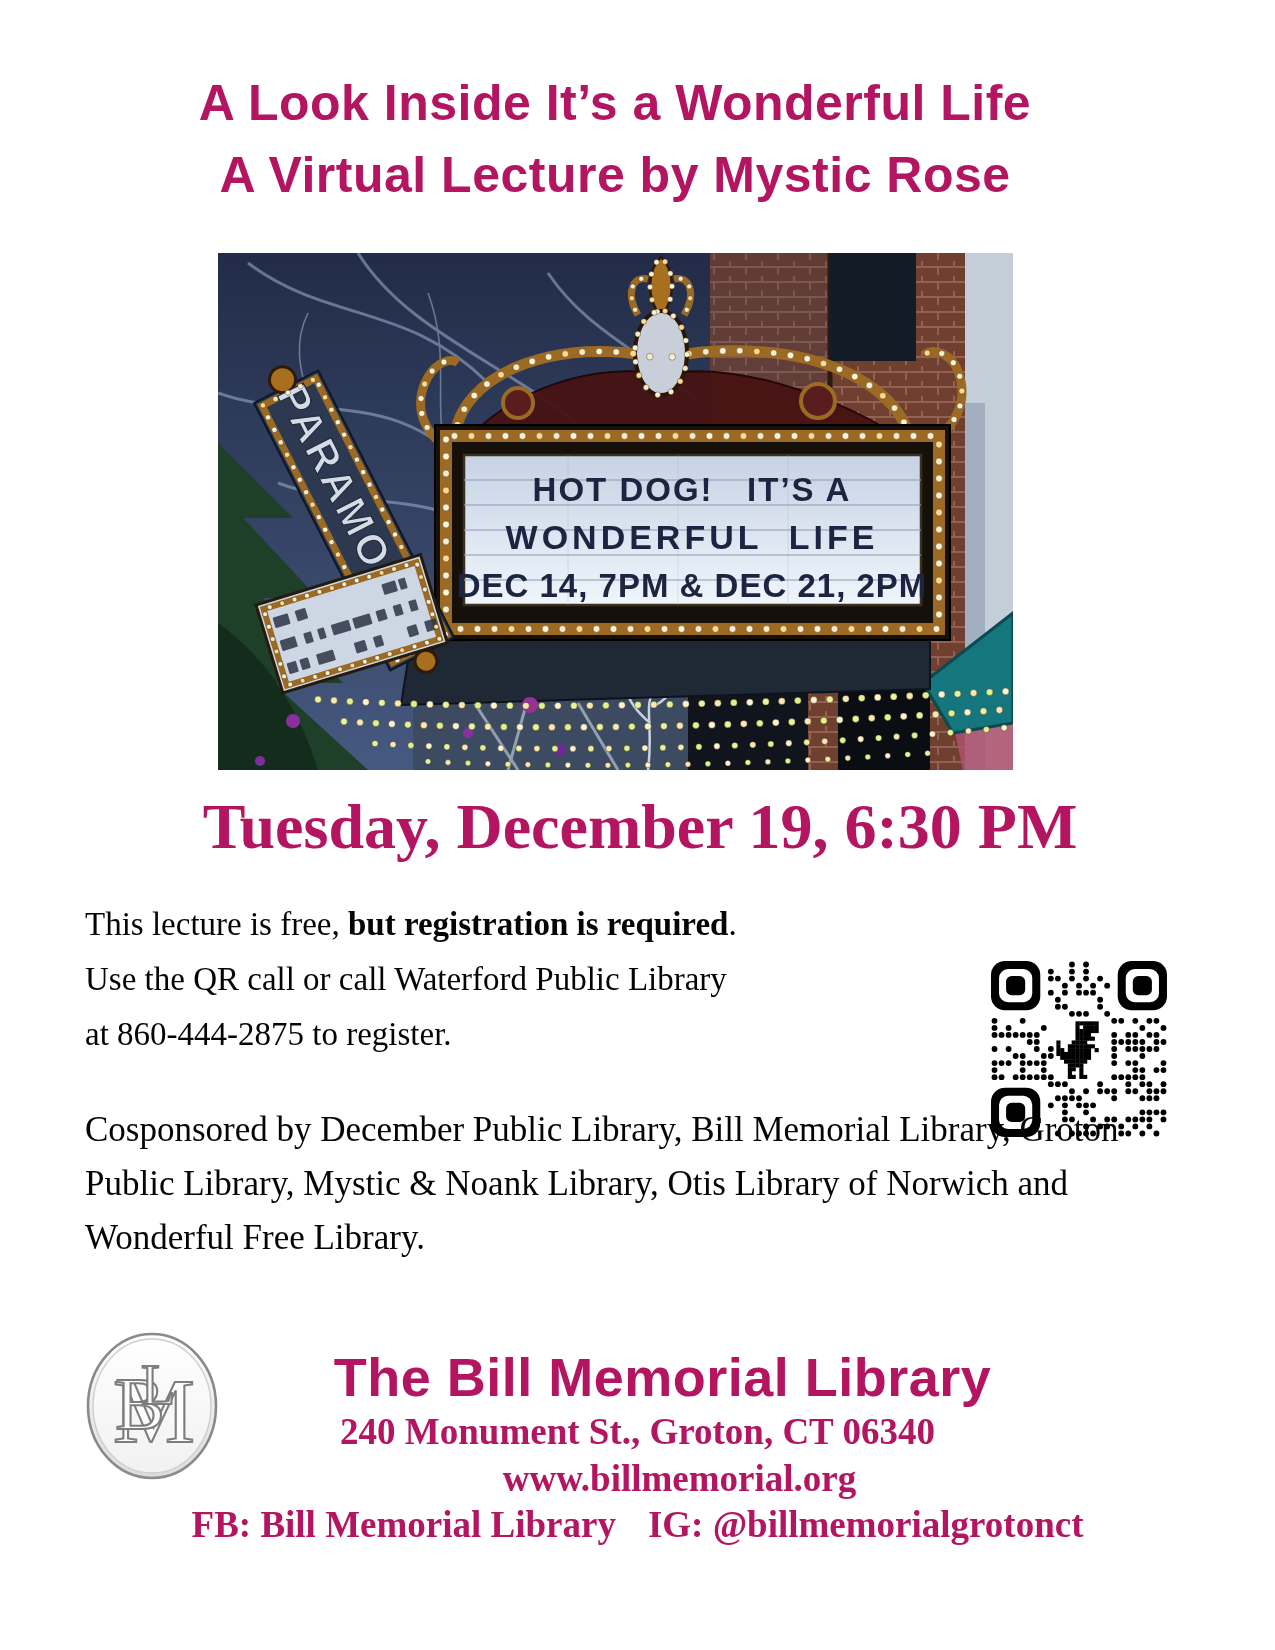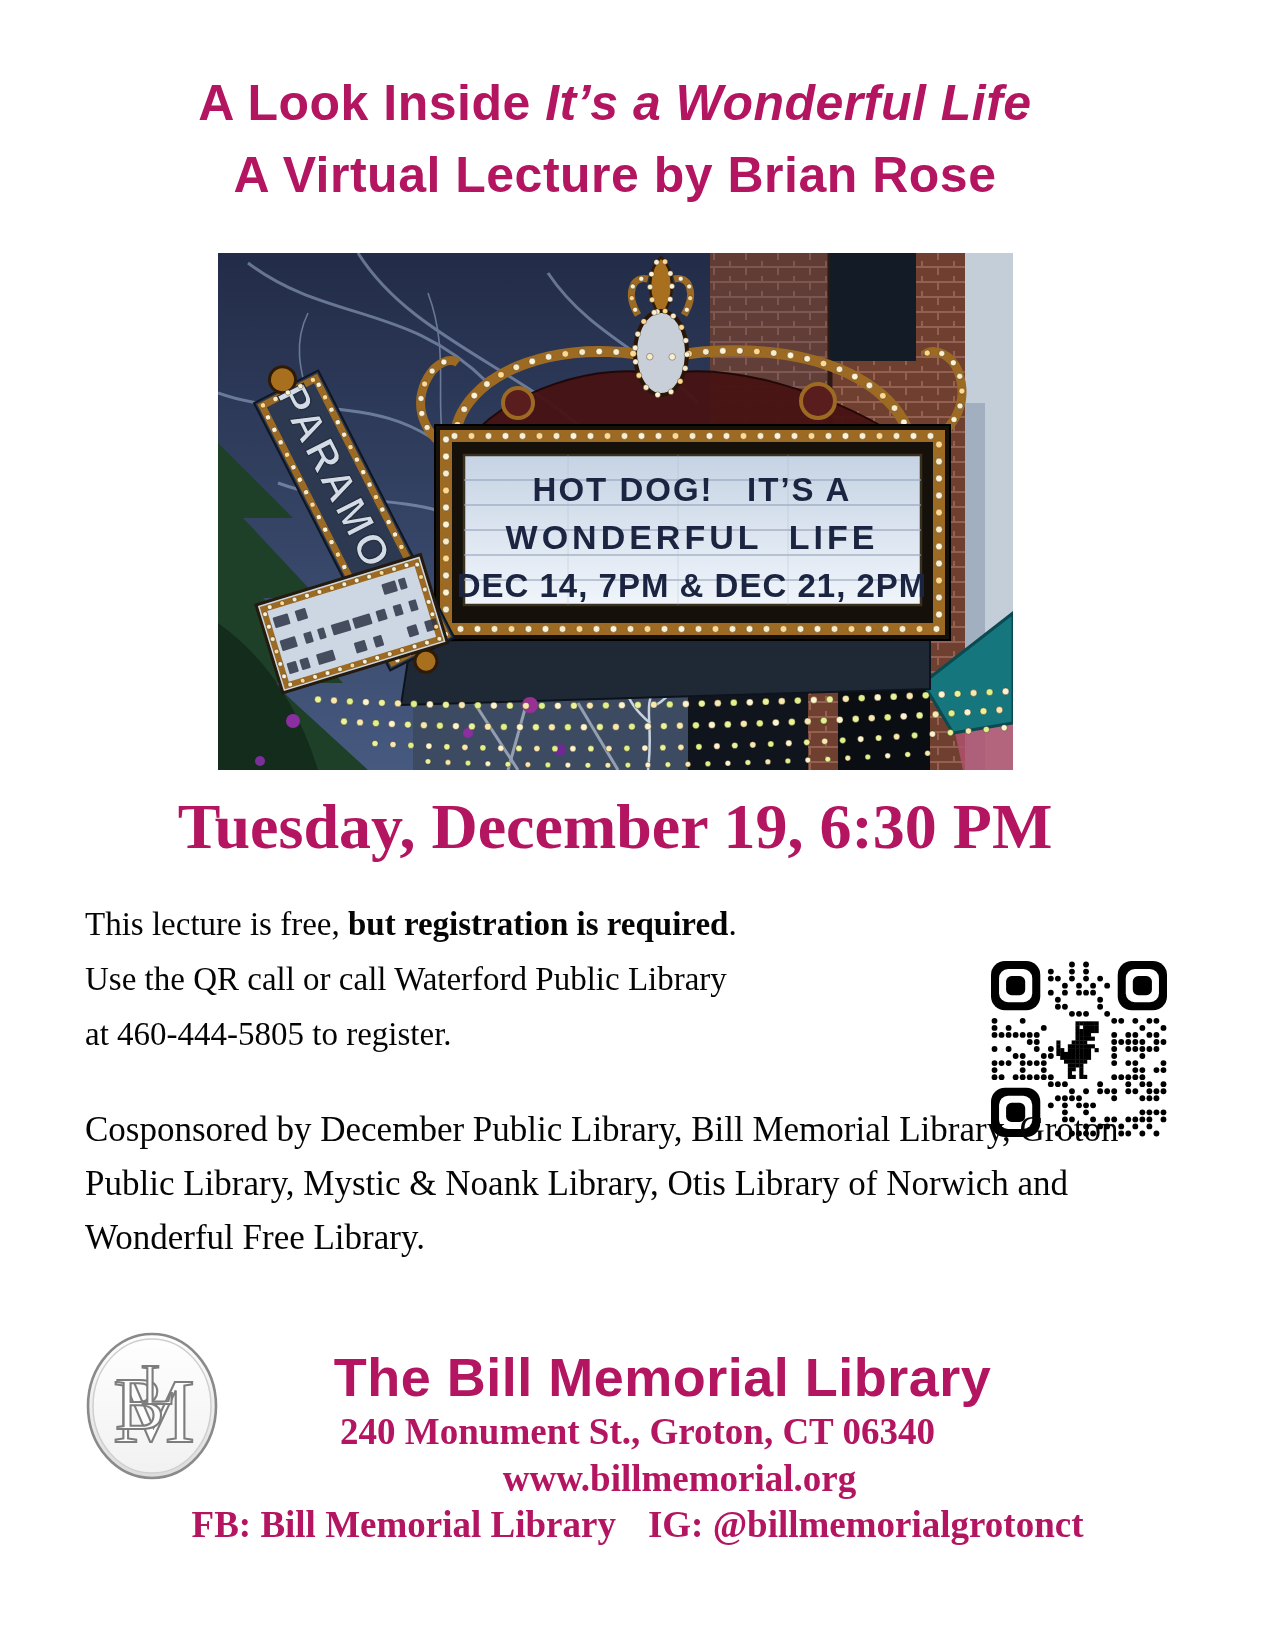--- a/index.html
+++ b/index.html
@@ -1,21 +1,21 @@
 <!DOCTYPE html>
 <html style="--accent: #b31561;"><head>
 <meta charset="utf-8">
 <style>
   html,body{margin:0;padding:0;background:#ffffff;}
   .page{position:relative;width:1275px;height:1650px;background:#ffffff;overflow:hidden;
         font-family:"Liberation Sans",sans-serif;}
   .center-band{position:absolute;left:0;width:1230px;text-align:center;}
   .full-band{position:absolute;left:0;width:1275px;text-align:center;}
   .title-line{font-weight:bold;font-size:50px;letter-spacing:.5px;color:var(--accent);}
-  .title-line .it{font-style:italic;}
+  .title-line .it{}
   .event-date{font-family:"Liberation Serif",serif;font-weight:bold;font-size:64px;color:var(--accent);}
   .body-par{position:absolute;font-family:"Liberation Serif",serif;color:#050505;}
   .reg{left:85px;top:897px;font-size:33px;line-height:55px;width:900px;}
   .reg .b{font-weight:bold;}
   .cosp{left:85px;top:1103px;font-size:35px;line-height:54px;width:1100px;}
   .qr-wrap{position:absolute;left:991px;top:961px;width:176px;height:176px;}
   .logo-wrap{position:absolute;left:82px;top:1330px;width:140px;height:152px;}
   .org-name{font-weight:bold;font-size:54px;color:var(--accent);letter-spacing:.5px;}
   .foot-serif{font-family:"Liberation Serif",serif;font-weight:bold;color:var(--accent);font-size:37px;}
   .social-row{display:flex;justify-content:center;gap:32px;}
@@ -23,21 +23,21 @@
 </style>
 </head>
 <body>
 
 <div class="page">
 
   <div class="center-band title-line" style="top:74px;">
     <span>A Look Inside </span><span class="it">It’s a Wonderful Life</span>
   </div>
   <div class="center-band title-line" style="top:146px;">
-    <span>A Virtual Lecture by Brian Rose</span>
+    <span>A Virtual Lecture by Mystic Rose</span>
   </div>
 
   <div style="position:absolute;left:218px;top:253px;width:795px;height:517px;">
   <svg id="photo" viewBox="0 0 795 517" width="795" height="517">
     <defs>
       <linearGradient id="sky" x1="0" y1="0" x2="0" y2="1">
         <stop offset="0" stop-color="#222c48"></stop>
             <stop offset="1" stop-color="#46597f"></stop>
       </linearGradient>
       <linearGradient id="boardg" x1="0" y1="0" x2="0" y2="1">
@@ -601,26 +601,26 @@
           <circle cx="609.8" cy="506.2" r="2.8" fill="#e9f39b" stroke="rgba(30,15,0,.45)" stroke-width="0.8"></circle>
           <circle cx="629.8" cy="505.1" r="2.8" fill="#f6e8b0" stroke="rgba(30,15,0,.45)" stroke-width="0.8"></circle>
           <circle cx="649.8" cy="504.0" r="2.8" fill="#dff08d" stroke="rgba(30,15,0,.45)" stroke-width="0.8"></circle>
           <circle cx="669.7" cy="502.8" r="2.8" fill="#fdf3cf" stroke="rgba(30,15,0,.45)" stroke-width="0.8"></circle>
           <circle cx="689.7" cy="501.5" r="2.8" fill="#e9f39b" stroke="rgba(30,15,0,.45)" stroke-width="0.8"></circle>
           <circle cx="709.6" cy="500.2" r="2.8" fill="#f6e8b0" stroke="rgba(30,15,0,.45)" stroke-width="0.8"></circle>
         </g>
       </svg>
   </div>
 
-  <div class="center-band event-date" style="top:790px;">Tuesday, December 19, 6:30 PM</div>
+  <div class="center-band event-date" style="top:790px;padding-left:25px;">Tuesday, December 19, 6:30 PM</div>
 
   <div class="body-par reg">
     <div><span>This lecture is free, </span><span class="b">but registration is required</span><span>.</span></div>
     <div>Use the QR call or call Waterford Public Library</div>
-    <div>at 460-444-5805 to register.</div>
+    <div>at 860-444-2875 to register.</div>
   </div>
 
   <div class="qr-wrap">
     <svg id="qr" viewBox="0 0 175 175" width="176" height="176">
         <circle cx="80.5" cy="3.5" r="2.9" fill="#000"></circle>
         <circle cx="94.5" cy="3.5" r="2.9" fill="#000"></circle>
         <circle cx="59.5" cy="10.5" r="2.9" fill="#000"></circle>
         <circle cx="80.5" cy="10.5" r="2.9" fill="#000"></circle>
         <circle cx="94.5" cy="10.5" r="2.9" fill="#000"></circle>
         <circle cx="59.5" cy="17.5" r="2.9" fill="#000"></circle>

